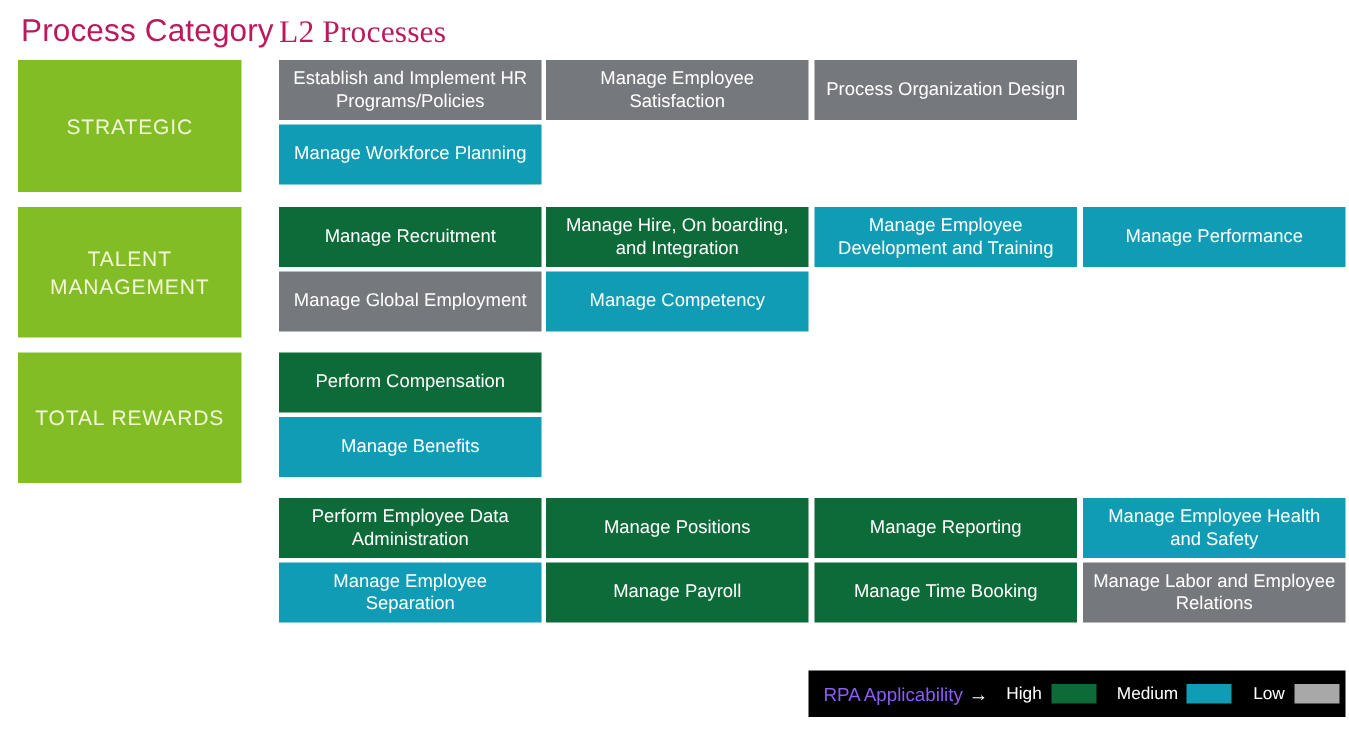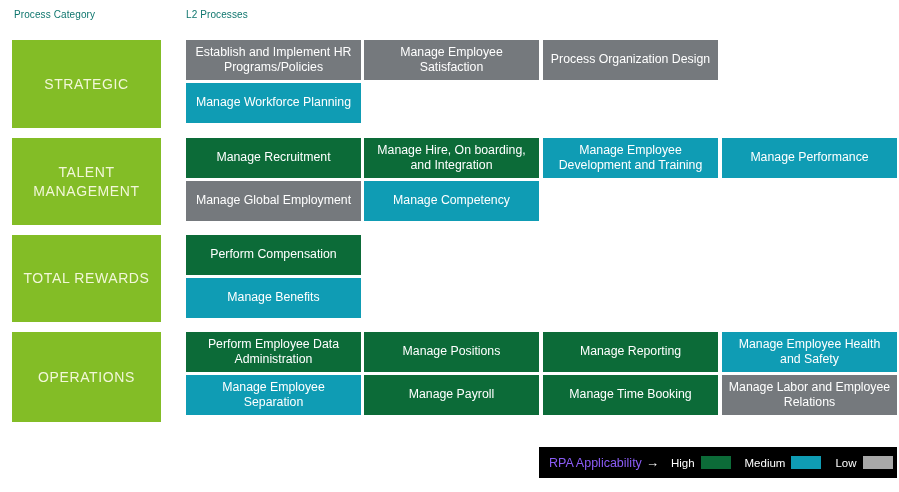--- a/index.html
+++ b/index.html
@@ -18,27 +18,27 @@
   
   .headers {
     position: absolute;
     top: 0;
     left: 0;
     width: 899px;
     height: 36px;
   }
   .hdr {
     position: absolute;
-    font-size: 10px;
-    color: #0f766e;
+    font-size: 21px;
+    color: #be185d;
     letter-spacing: .1px;
     white-space: nowrap;
   }
   .hdr-cat { left: 14px;  top: 9px; }
-  .hdr-l2  { left: 186px; top: 9px; }
+  .hdr-l2  { left: 186px; top: 9px; font-family: Liberation Serif, serif; }
 
   
   .matrix {
     position: absolute;
     top: 36px;
     left: 0;
     width: 899px;
   }
 
   .band {
@@ -192,21 +192,20 @@
       <div class="proc-area">
         <div class="proc-row">
           <div class="cell c0 high">Perform Compensation</div>
         </div>
         <div class="proc-row">
           <div class="cell c0 medium">Manage Benefits</div>
         </div>
       </div>
     </div>
     <div class="band" style="height: 100px;">
-      <div class="cat-cell" style="height: 90px;">OPERATIONS</div>
       <div class="proc-area">
         <div class="proc-row">
           <div class="cell c0 high">Perform Employee Data Administration</div>
           <div class="cell c1 high">Manage Positions</div>
           <div class="cell c2 high">Manage Reporting</div>
           <div class="cell c3 medium">Manage Employee Health and Safety</div>
         </div>
         <div class="proc-row">
           <div class="cell c0 medium">Manage Employee Separation</div>
           <div class="cell c1 high">Manage Payroll</div>

